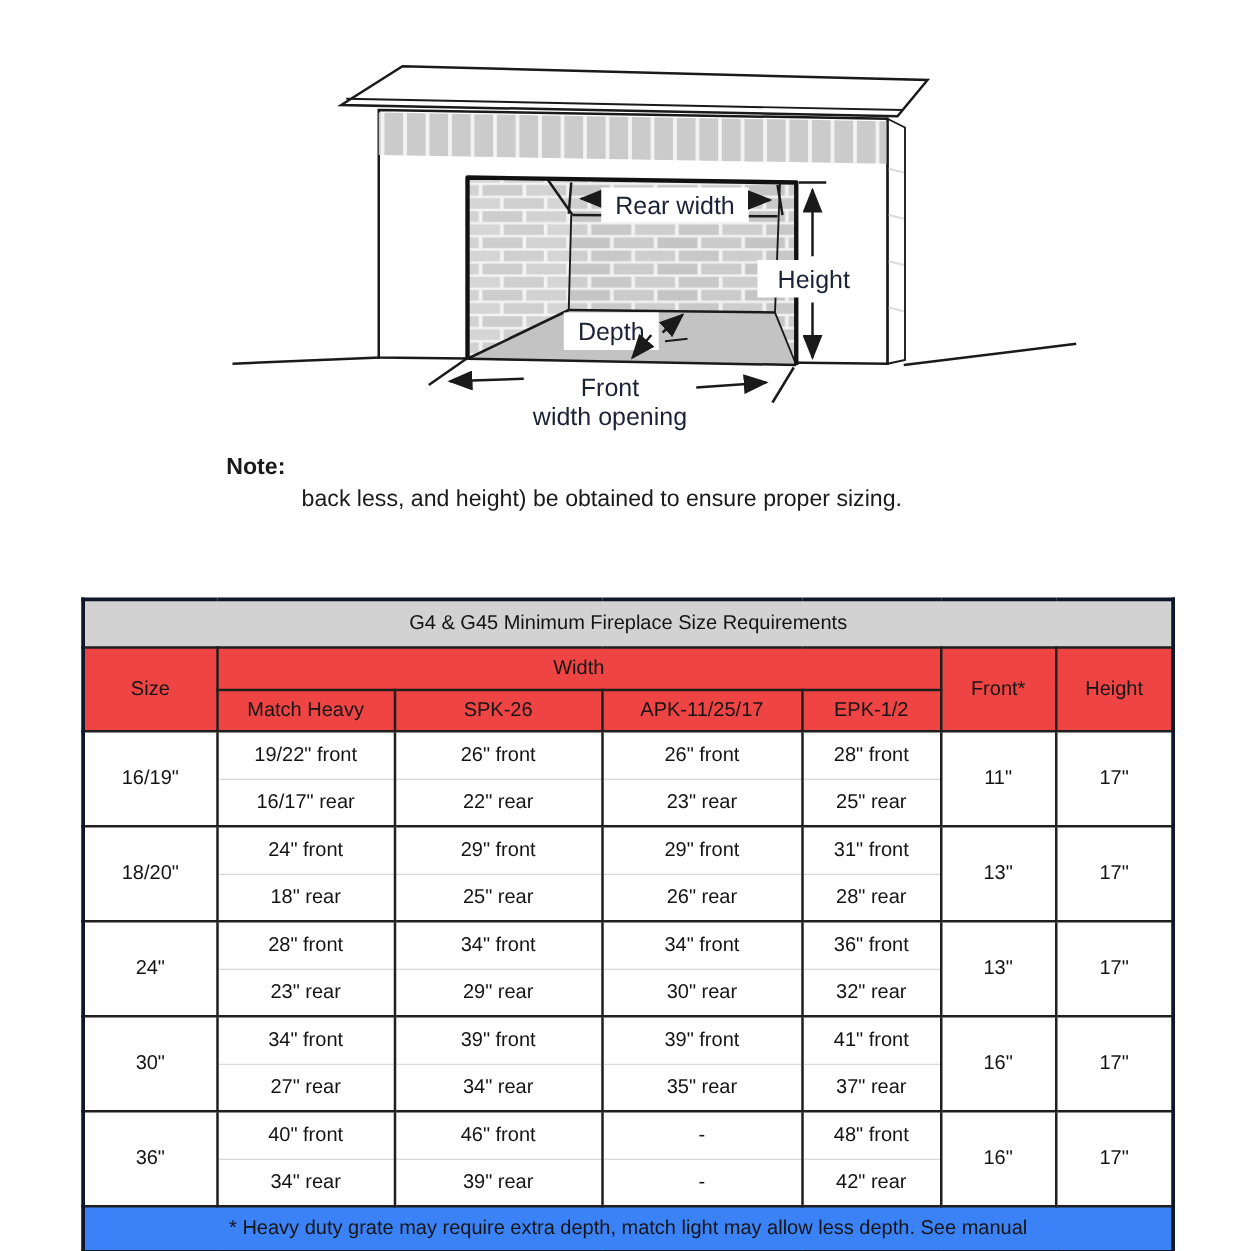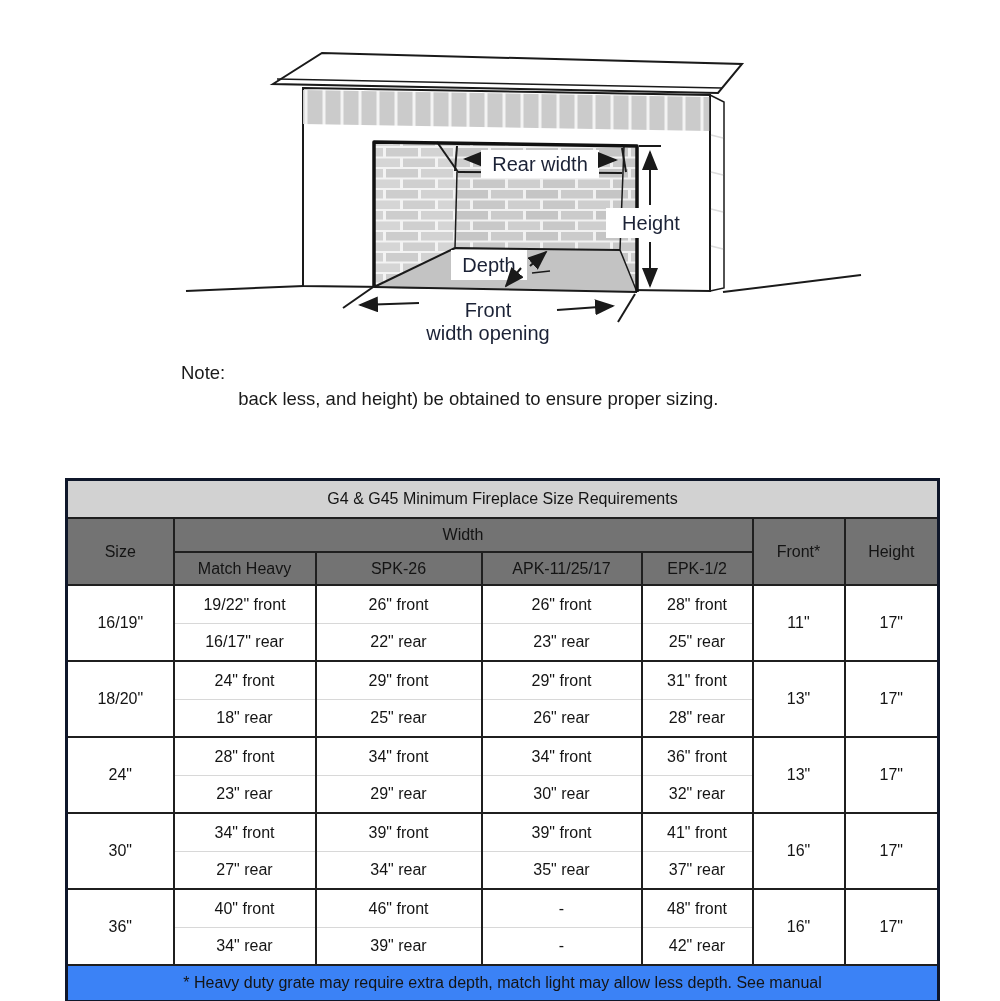--- a/index.html
+++ b/index.html
@@ -8,28 +8,28 @@
   
   .diagram{position:absolute;top:0;left:0;}
   .ln{stroke:#1a1a1a;stroke-width:2;fill:none;}
   .ln15{stroke:#1a1a1a;stroke-width:1.5;fill:none;}
   .frame{stroke:#111111;stroke-width:3.5;fill:none;stroke-linejoin:round;}
   .dlabel{font:400 20px "Liberation Sans",sans-serif;fill:#1b2236;}
   .lblbox{fill:#ffffff;}
   
   .note{position:absolute;top:360px;left:181px;width:700px;display:flex;gap:13px;
         font-size:18.5px;line-height:26px;color:#1a1a1a;}
-  .note-label{font-weight:400;}
+  .note-label{font-weight:700;}
   
   .spec-table{position:absolute;top:478px;left:65px;width:872px;border-collapse:collapse;
               table-layout:fixed;border:3px solid #0f172a;color:#141414;}
   .spec-table th,.spec-table td{border:2px solid #1f1f1f;padding:0;text-align:center;
               vertical-align:middle;font-weight:400;font-size:16px;}
   .title-cell{background:#d2d2d2;height:36px;font-size:17px;}
-  .gh{background:#737373;}
+  .gh{background:#ef4444;}
   .h1{height:34px;font-size:16.5px;}
   .h2{height:33px;font-size:16.5px;}
   .body-row td{height:74px;}
   .wcell{vertical-align:middle;}
   .half{height:36px;display:flex;align-items:center;justify-content:center;}
   .front{border-bottom:1.5px solid #d8d8d8;}
   .foot-cell{height:34px;font-size:16px;background:#3b82f6;}
 </style>
 </head>
 <body>

